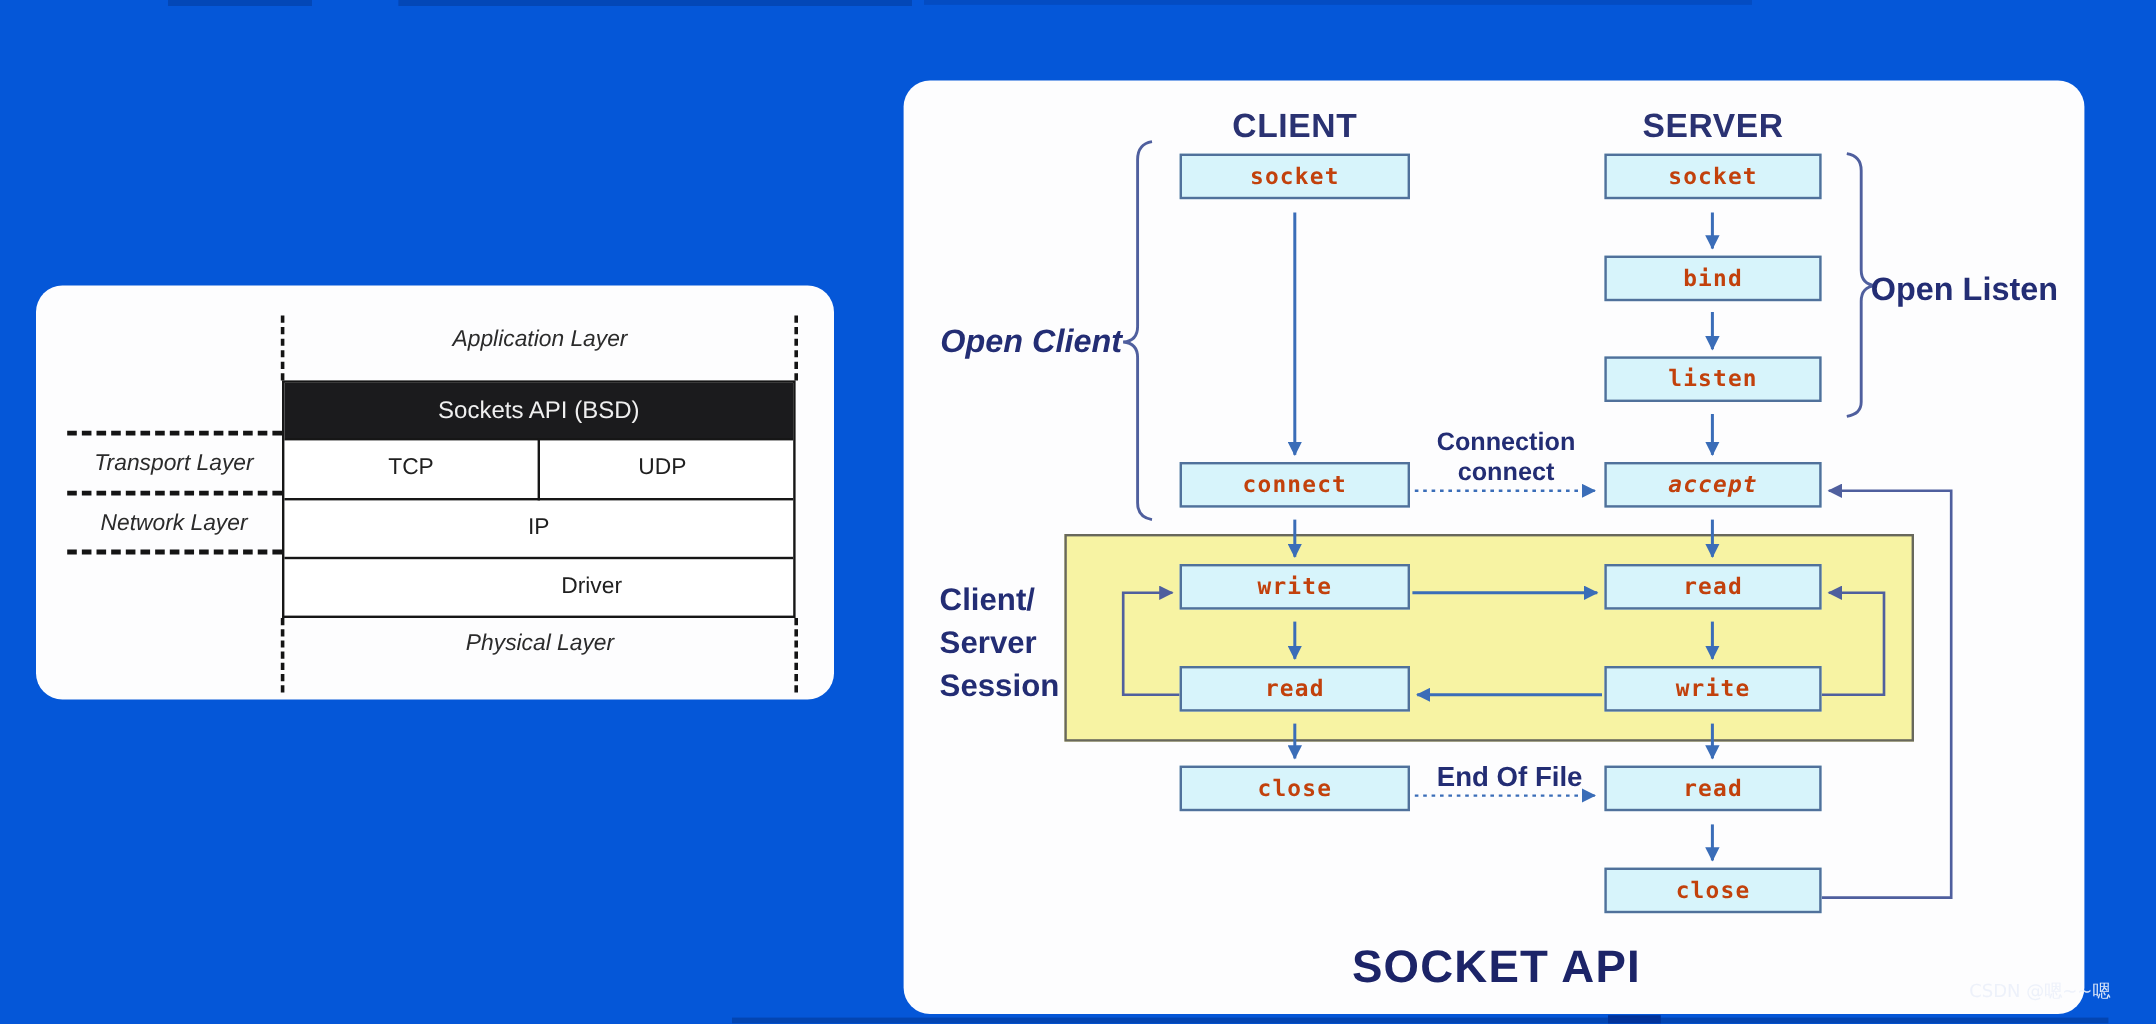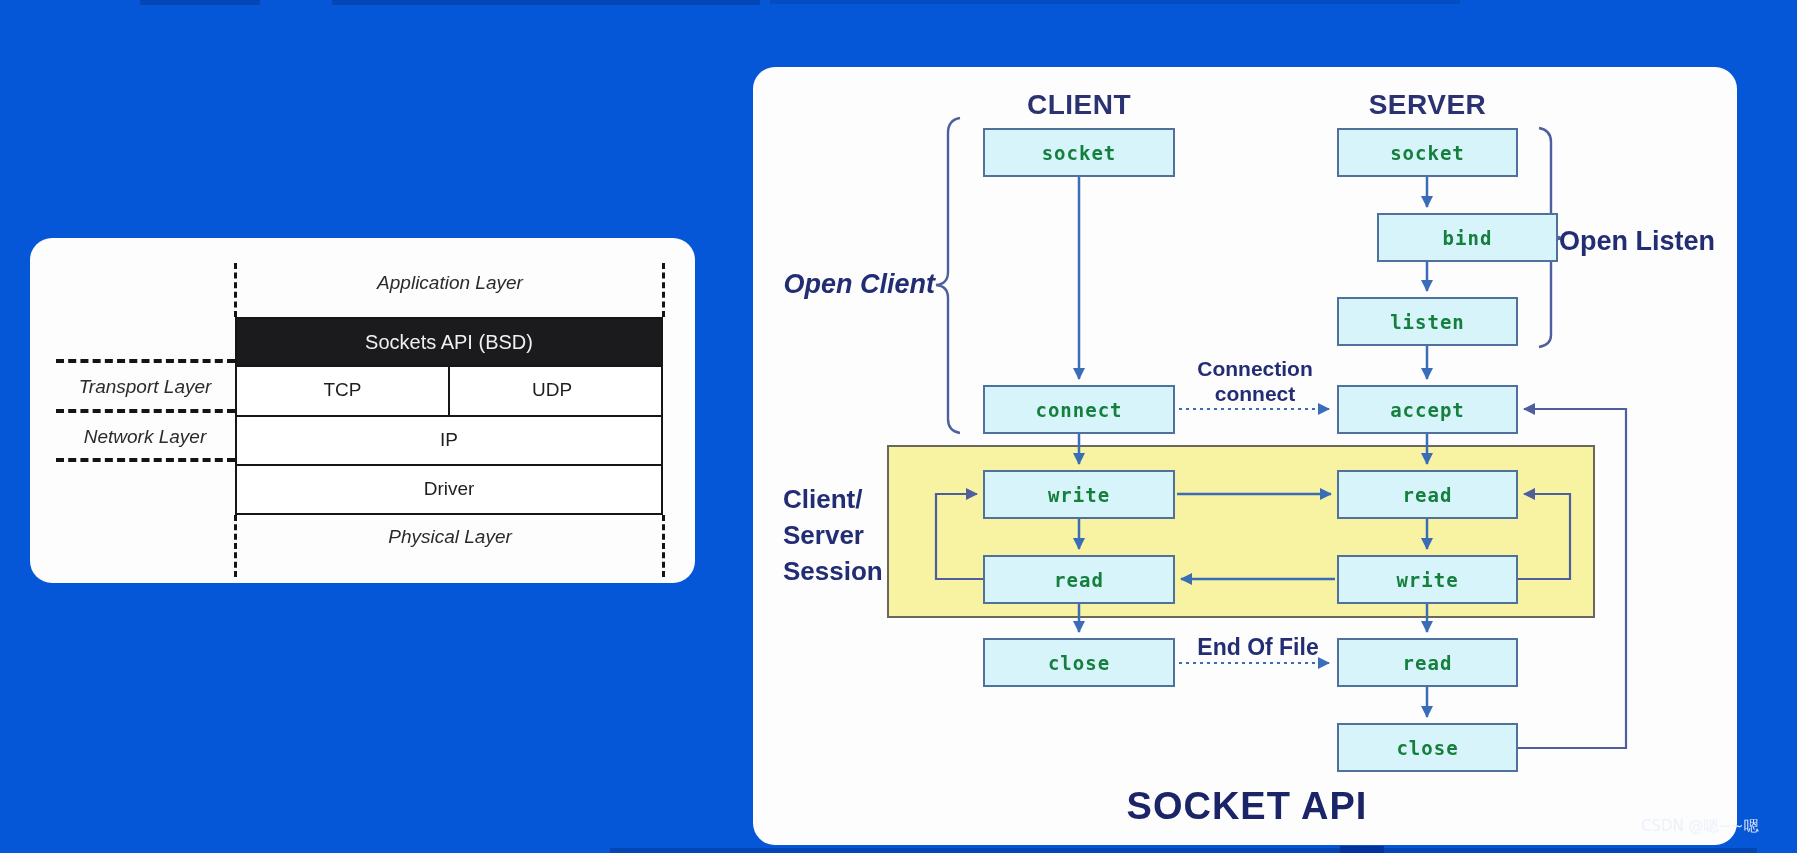--- a/index.html
+++ b/index.html
@@ -25,24 +25,24 @@
   .cell{position:absolute;display:flex;align-items:center;justify-content:center;
     font-size:19px;color:#1f1f1f;}
   .dashv{position:absolute;width:0;border-left:3px dashed #141414;}
   .dashh{position:absolute;height:0;border-top:4px dashed #141414;}
 
   
   #right-panel{left:753px;top:67px;width:984px;height:778px;}
   #session-box{position:absolute;left:134px;top:378px;width:708px;height:173px;
     background:#f7f3a3;border:2px solid #68685c;box-sizing:border-box;z-index:1;}
   #flow-svg{position:absolute;left:0;top:0;z-index:2;}
-  .fbox{position:absolute;height:49px;background:#d7f4fb;border:2px solid #50719b;
+  .fbox{position:absolute;height:38px;background:#d7f4fb;border:2px solid #50719b;
     box-sizing:border-box;display:flex;align-items:center;justify-content:center;
     font-family:"DejaVu Sans Mono",monospace;font-weight:bold;font-size:19px;
-    color:#15803d;letter-spacing:1px;z-index:3;}
+    color:#c2410c;letter-spacing:1px;z-index:3;}
   .cbox{left:230px;width:192px;}
   .sbox{left:584px;width:181px;}
   .hdr{position:absolute;top:22px;text-align:center;font-size:28px;font-weight:bold;
     color:#2a3272;z-index:3;letter-spacing:.5px;}
   .navy{position:absolute;font-weight:bold;color:#232d74;z-index:4;}
   #socket-api-title{position:absolute;left:294px;top:718px;width:400px;text-align:center;
     font-size:38px;font-weight:bold;color:#1c2468;letter-spacing:1px;z-index:4;}
 
   
   #watermark{position:absolute;left:1641px;top:817px;font-size:15px;
@@ -63,21 +63,21 @@
 
   <div id="stack-table">
     <div id="black-bar">Sockets API (BSD)</div>
     <div class="hline" style="top:46px;"></div>
     <div class="hline" style="top:96px;"></div>
     <div class="hline" style="top:145px;"></div>
     <div class="vline" style="left:211px;top:46px;height:52px;"></div>
     <div class="cell" style="left:0;top:48px;width:211px;height:46px;">TCP</div>
     <div class="cell" style="left:213px;top:48px;width:204px;height:46px;">UDP</div>
     <div class="cell" style="left:0;top:98px;width:100%;height:45px;">IP</div>
-    <div class="cell" style="left:0;top:147px;width:100%;height:45px;">Driver</div>
+    <div class="cell" style="left:0;top:147px;width:100%;height:45px;padding-left:44px;">Driver</div>
   </div>
 
   <div class="lp-label" style="left:207px;top:288px;width:426px;">Physical Layer</div>
 
   <div class="lp-label" style="left:30px;top:138px;width:170px;">Transport Layer</div>
   <div class="lp-label" style="left:30px;top:188px;width:170px;">Network Layer</div>
 
   <div class="dashv" style="left:204px;top:25px;height:54px;"></div>
   <div class="dashv" style="left:204px;top:277px;height:62px;"></div>
   <div class="dashv" style="left:632px;top:25px;height:54px;"></div>
@@ -129,23 +129,23 @@
   <div class="hdr" style="left:230px;width:192px;">CLIENT</div>
   <div class="hdr" style="left:584px;width:181px;">SERVER</div>
 
   <div class="fbox cbox" style="top:61px;">socket</div>
   <div class="fbox cbox" style="top:318px;">connect</div>
   <div class="fbox cbox" style="top:403px;">write</div>
   <div class="fbox cbox" style="top:488px;">read</div>
   <div class="fbox cbox" style="top:571px;">close</div>
 
   <div class="fbox sbox" style="top:61px;">socket</div>
-  <div class="fbox sbox" style="top:146px;margin-left:40px;">bind</div>
+  <div class="fbox sbox" style="top:146px;">bind</div>
   <div class="fbox sbox" style="top:230px;">listen</div>
-  <div class="fbox sbox" style="top:318px;">accept</div>
+  <div class="fbox sbox" style="top:318px;font-style:italic;">accept</div>
   <div class="fbox sbox" style="top:403px;">read</div>
   <div class="fbox sbox" style="top:488px;">write</div>
   <div class="fbox sbox" style="top:571px;">read</div>
   <div class="fbox sbox" style="top:656px;">close</div>
 
   <div class="navy" style="left:8px;top:202px;width:174px;text-align:right;font-size:27px;font-style:italic;">Open Client</div>
   <div class="navy" style="left:806px;top:159px;width:180px;font-size:27px;">Open Listen</div>
 
   <div class="navy" style="left:412px;top:289px;width:180px;text-align:center;font-size:21px;line-height:25px;">
     <div>Connection</div>

